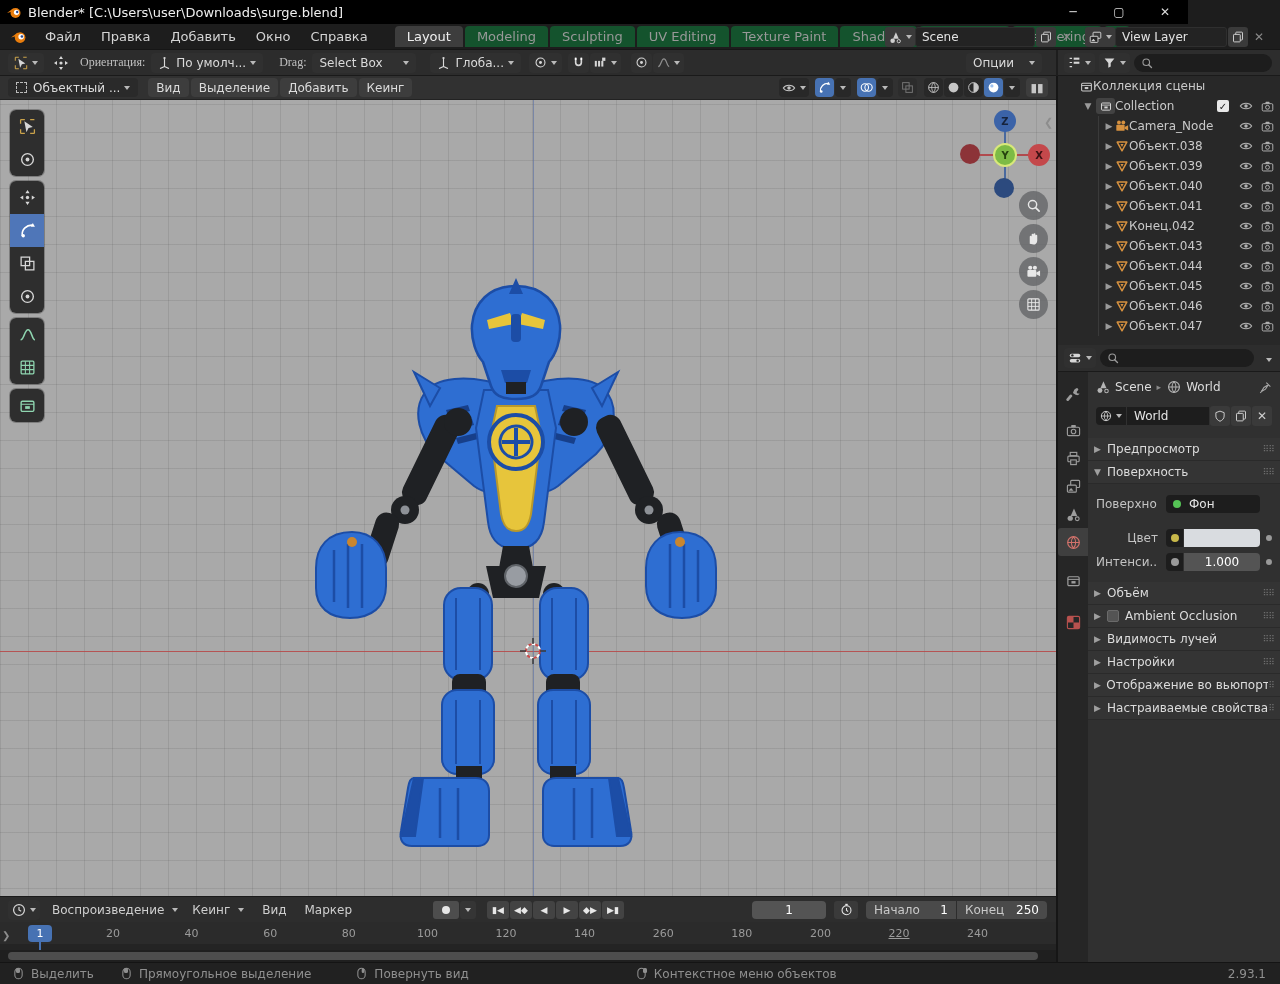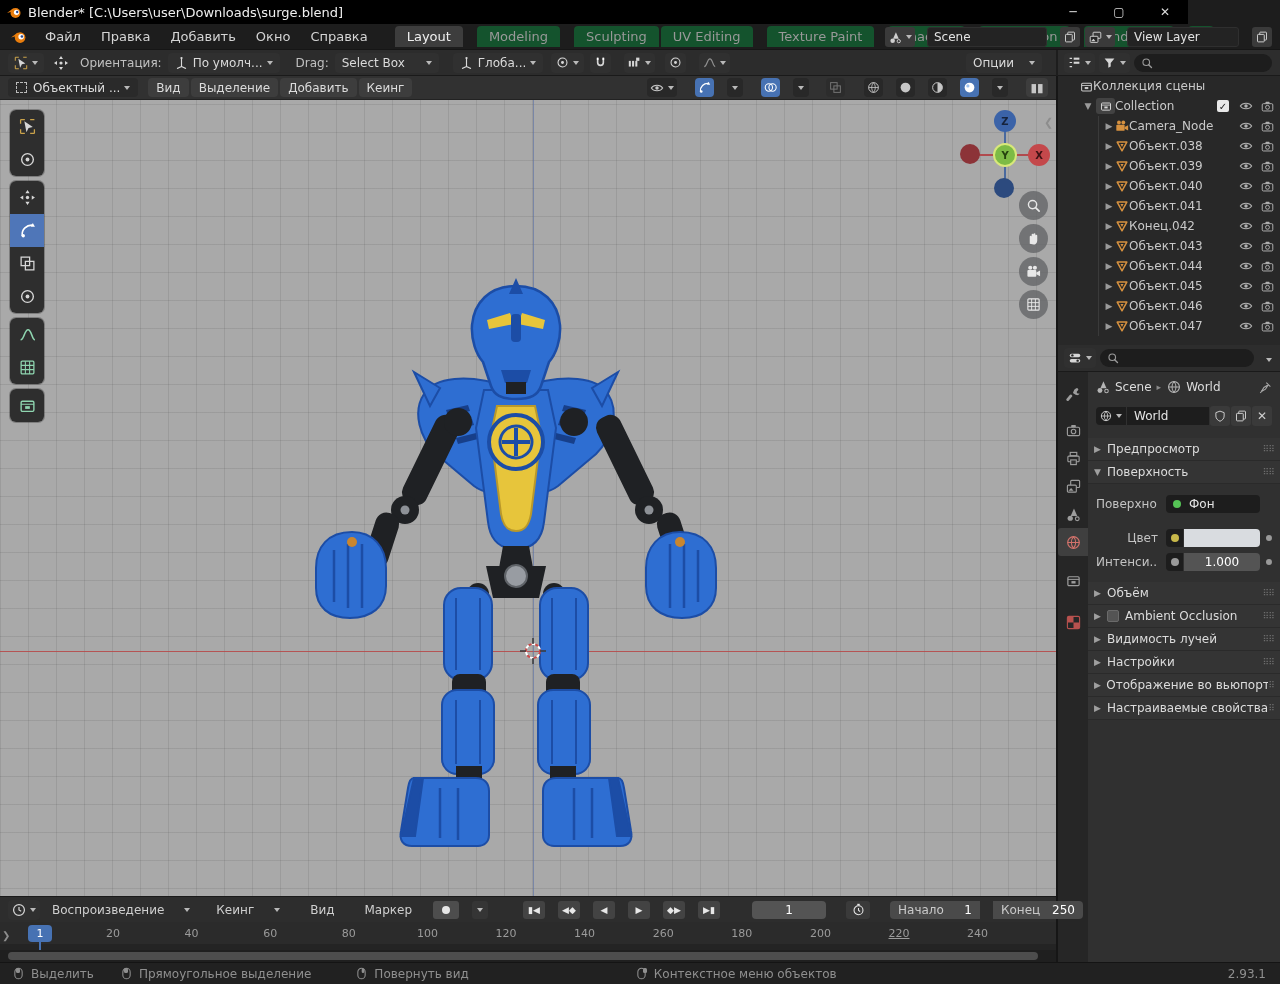--- a/index.html
+++ b/index.html
@@ -1,39 +1,39 @@
 <!DOCTYPE html>
 <html><head>
 <meta charset="utf-8">
 <style>
   * { margin:0; padding:0; box-sizing:border-box; }
   html,body { width:1280px; height:984px; overflow:hidden; background:#1d1d1d;
     font-family:"DejaVu Sans","Liberation Sans",sans-serif; font-size:12px; color:#cfcfcf;
     -webkit-font-smoothing:antialiased; }
   .abs { position:absolute; }
-  .row { display:flex; align-items:center;gap:12px; }
+  .row { display:flex; align-items:center; }
   .caret { width:0;height:0;border-left:3.5px solid transparent;border-right:3.5px solid transparent;
     border-top:4.5px solid #b9b9b9; display:inline-block; margin-left:4px; flex:0 0 auto;}
   svg.i { display:block; flex:0 0 auto; }
 
   
   #titlebar { left:0; top:0; width:1188px; height:24px; background:#000; display:flex; align-items:center; }
   #titlebar .title { color:#efefef; font-size:13px; margin-left:6px; }
   .winbtn { width:46px; height:24px; display:flex; align-items:center; justify-content:center; color:#dcdcdc; font-size:12px;}
   
   #topbar { left:0; top:24px; width:1280px; height:26px; background:#1d1d1d; display:flex; align-items:center; border-bottom:1px solid #161616;}
   #topbar .menu { padding:0 10px; color:#d4d4d4; font-size:13px; }
   .wtab { padding:3px 12px; margin:0 1px; font-size:13px; color:#989898; background:#14532d; border-radius:4px 4px 0 0; white-space:nowrap;}
   .wtab.active { background:#3d3d3d; color:#efefef; }
   .idfield { background:#232323; border:1px solid #2f2f2f; border-radius:3px; height:20px; display:flex; align-items:center; color:#e2e2e2;}
   .sqbtn { background:#3a3a3a; width:20px; height:20px; border-radius:3px; display:flex; align-items:center; justify-content:center; color:#cfcfcf; margin-left:1px;}
   
   #toolhdr { left:0; top:50px; width:1056px; height:26px; background:#2c2c2c; display:flex; align-items:center; border-bottom:1px solid #1a1a1a;}
   .thbtn { background:#303030; border-radius:4px; height:20px; display:flex; align-items:center; padding:0 6px; margin-right:4px; color:#d6d6d6;}
-  .thlabel { color:#c0c0c0; margin:0 6px; }
+  .thlabel { color:#c0c0c0; margin:0 6px;font-family:Liberation Serif, serif; }
   .ddfield { background:#303030; border-radius:4px; height:20px; display:flex; align-items:center; padding:0 7px; color:#dadada;}
   #outlhdr { left:1058px; top:50px; width:222px; height:26px; background:#2d2d2d; display:flex; align-items:center; border-bottom:1px solid #1a1a1a;}
   .search { background:#1d1d1d; border-radius:10px; height:18px; display:flex; align-items:center; padding:0 7px; color:#9a9a9a;}
   
   #viewport { left:0; top:76px; width:1056px; height:820px; background-color:#a9a9a9; overflow:hidden;
      background-image:linear-gradient(rgba(90,90,90,0.18) 1px, transparent 1px),
                       linear-gradient(90deg, rgba(90,90,90,0.18) 1px, transparent 1px);
      background-size:28px 28px; }
   #vphdr { left:0; top:0; width:1056px; height:24px; background:#313131; display:flex; align-items:center; border-bottom:1px solid #222;}
   .vpmenu { background:#3d3d3d; border-radius:4px; height:19px; display:flex; align-items:center; padding:0 8px; margin-right:2px; color:#dcdcdc;}

